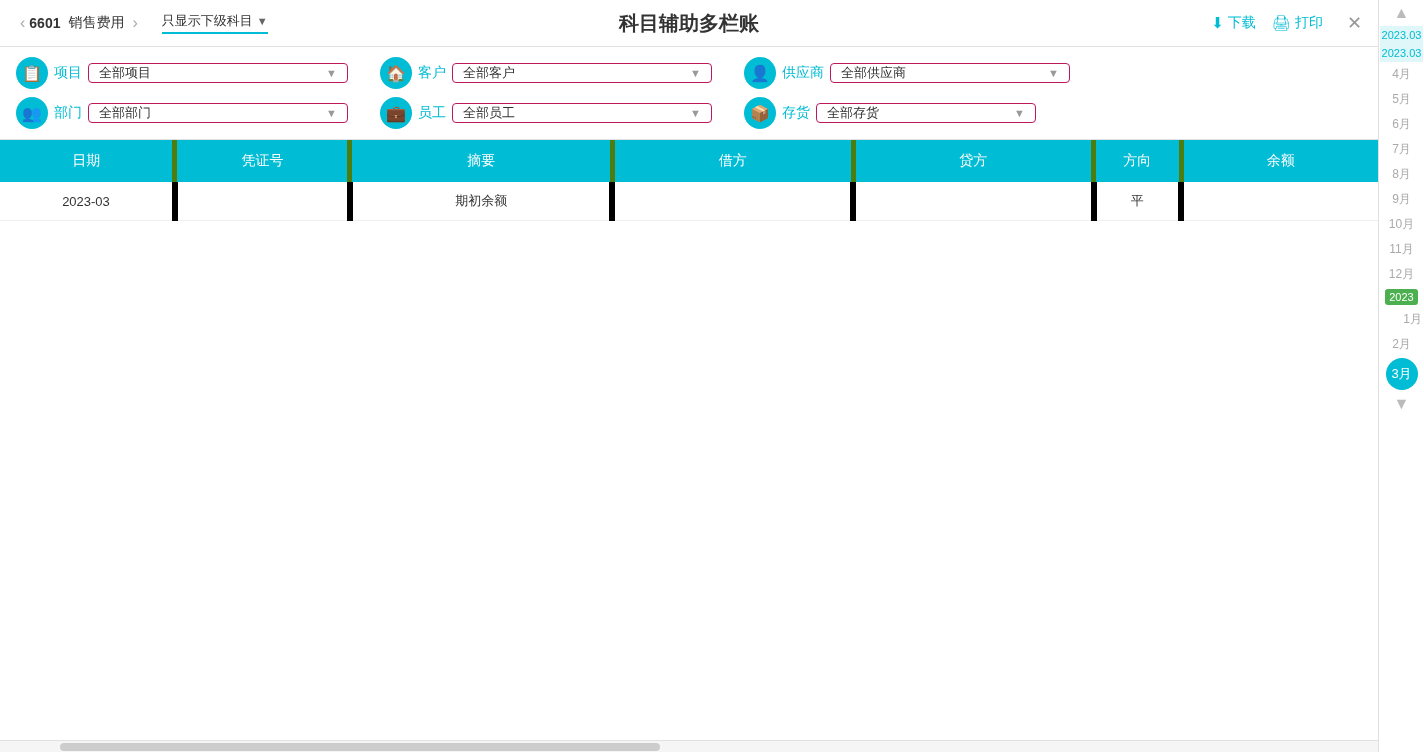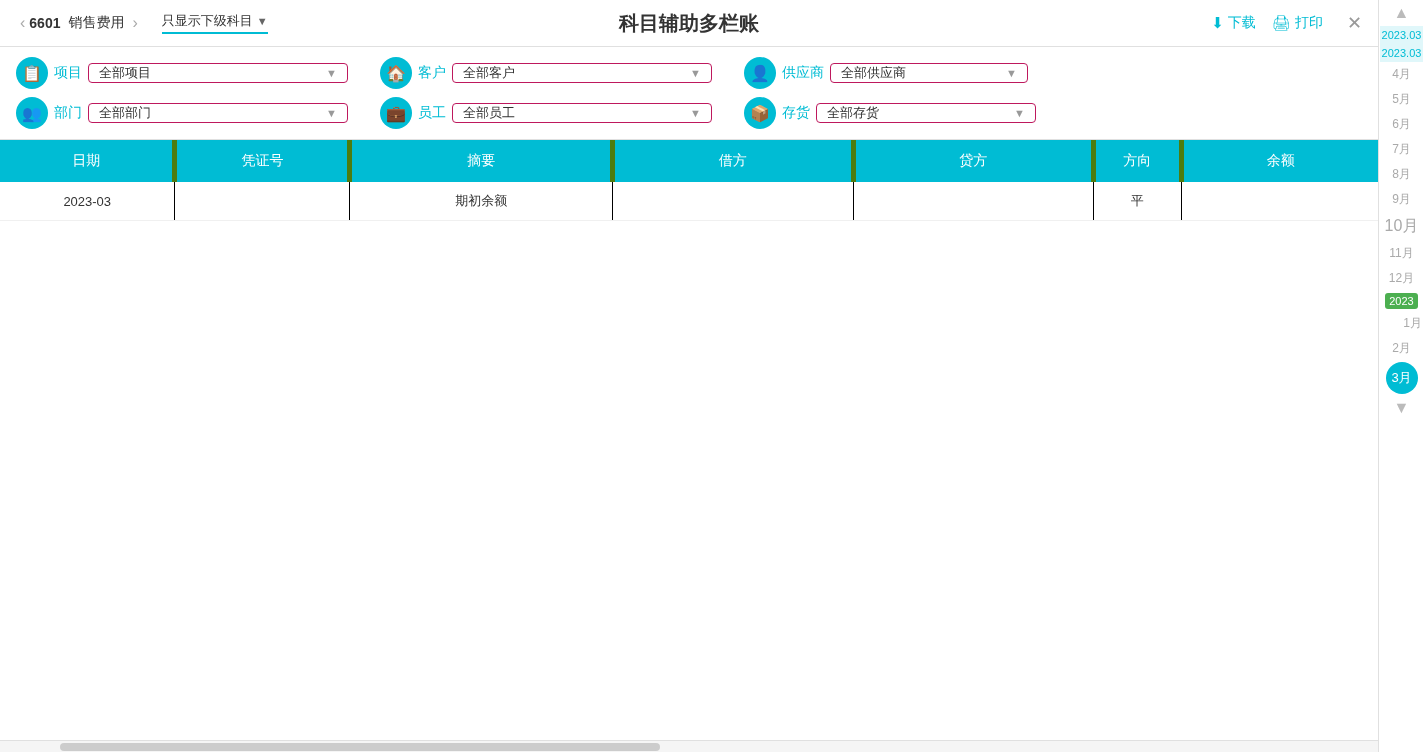--- a/index.html
+++ b/index.html
@@ -159,21 +159,21 @@
       font-size: 14px;
       border-right: 5px solid #4d7c0f;
     }
     thead tr th:last-child {
       border-right: none;
     }
     tbody tr td {
       padding: 10px 8px;
       text-align: center;
       border-bottom: 1px solid #f0f0f0;
-      border-right: 1px solid #000000;
+      border-right: 6px solid #000000;
       font-size: 13px;
       color: #333;
     }
     tbody tr td:last-child {
       border-right: none;
     }
     .col-date { width: 160px; }
     .col-voucher { width: 160px; }
     .col-summary { width: 240px; }
     .col-debit { width: 220px; }
@@ -294,21 +294,21 @@
           <span class="filter-label">客户</span>
           <div class="filter-select">
             <span>全部客户</span>
             <span class="sel-arrow">▼</span>
           </div>
         </div>
 
         <div class="filter-item" style="margin-left:20px;">
           <div class="filter-icon" style="font-size:16px;background:#00bcd4;">👤</div>
           <span class="filter-label">供应商</span>
-          <div class="filter-select" style="width:198px;">
+          <div class="filter-select" style="width:240px;">
             <span>全部供应商</span>
             <span class="sel-arrow">▼</span>
           </div>
         </div>
       </div>
 
       <div class="filter-row">
 
         <div class="filter-item">
           <div class="filter-icon" style="font-size:16px;background:#00bcd4;">👥</div>
@@ -376,21 +376,21 @@
 
     <div class="sidebar-period-label highlighted">2023.03</div>
     <div class="sidebar-period-label highlighted">2023.03</div>
 
     <div class="sidebar-month" style="color:#aaa;font-size:12px;padding:4px 2px;text-align:center;">4月</div>
     <div class="sidebar-month" style="color:#aaa;font-size:12px;padding:4px 2px;text-align:center;">5月</div>
     <div class="sidebar-month" style="color:#aaa;font-size:12px;padding:4px 2px;text-align:center;">6月</div>
     <div class="sidebar-month" style="color:#aaa;font-size:12px;padding:4px 2px;text-align:center;">7月</div>
     <div class="sidebar-month" style="color:#aaa;font-size:12px;padding:4px 2px;text-align:center;">8月</div>
     <div class="sidebar-month" style="color:#aaa;font-size:12px;padding:4px 2px;text-align:center;">9月</div>
-    <div class="sidebar-month" style="color:#aaa;font-size:16px;padding:4px 2px;text-align:center;">10月</div>
+    <div class="sidebar-month" style="color:#aaa;font-size:12px;padding:4px 2px;text-align:center;">10月</div>
     <div class="sidebar-month" style="color:#aaa;font-size:12px;padding:4px 2px;text-align:center;">11月</div>
     <div class="sidebar-month" style="color:#aaa;font-size:12px;padding:4px 2px;text-align:center;">12月</div>
 
     <div class="sidebar-year-badge">2023</div>
 
     <div class="sidebar-month" style="color:#aaa;font-size:12px;padding:4px 2px;text-align:right;">1月</div>
     <div class="sidebar-month" style="color:#aaa;font-size:12px;padding:4px 2px;text-align:center;">2月</div>
 
     <div style="
       background:#00bcd4;

